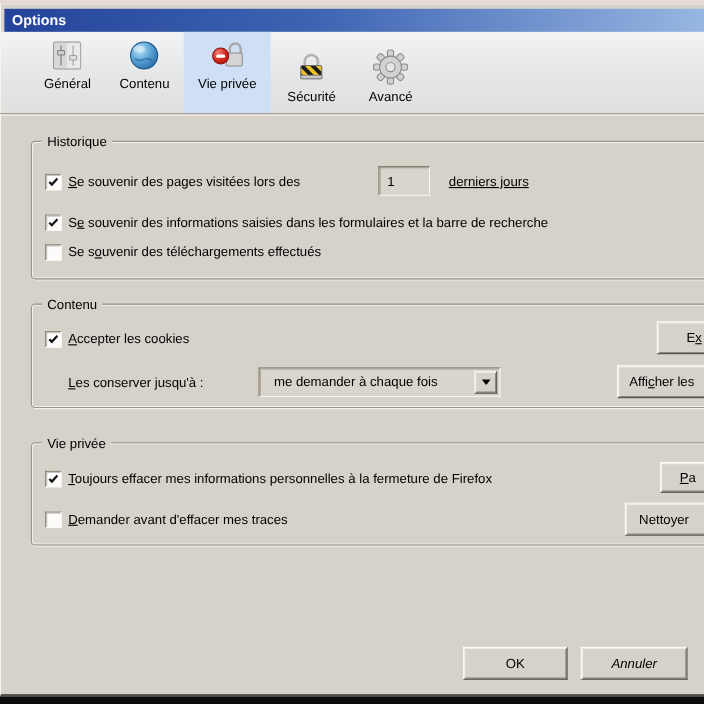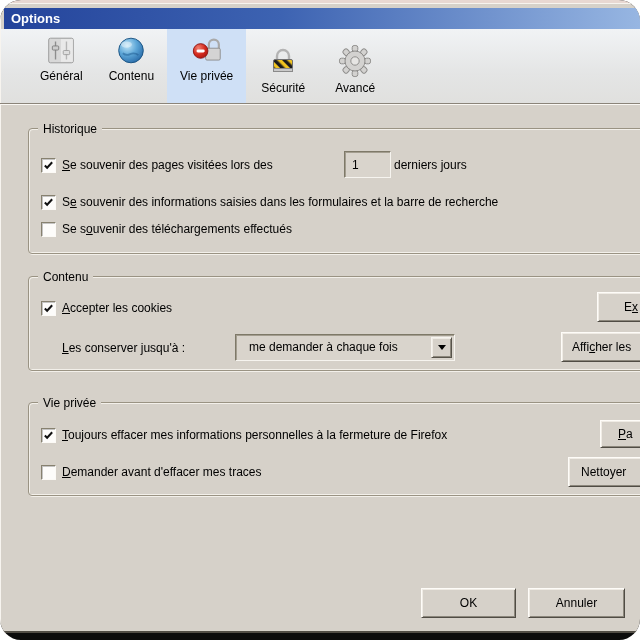--- a/index.html
+++ b/index.html
@@ -1,17 +1,17 @@
 <!DOCTYPE html>
 <html><head>
 <meta charset="utf-8">
 <style>
   html,body{margin:0;padding:0;}
   .screen{position:relative;width:640px;height:640px;overflow:hidden;background:#0b0b0b;
-          font-family:"Liberation Sans",sans-serif;color:#000;border-radius:21px;}
+          font-family:"Liberation Sans",sans-serif;color:#000;}
   .abs{position:absolute;}
   .top-strip{left:0;top:0;width:100%;height:3px;background:#e8d8d2;}
   .window-bg{left:0;top:3px;width:700px;height:630px;background:#d6d1c9;
              border-top:1px solid #f7f4ef;border-left:1px solid #f7f4ef;
              border-bottom:2px solid #514d45;box-sizing:border-box;}
   .titlebar{left:4px;top:8px;width:696px;height:21px;
             background:linear-gradient(90deg,#24449b 0%,#3d63b2 40%,#a6c4ea 100%);
             display:flex;align-items:center;padding-left:7px;box-sizing:border-box;}
   .titlebar-text{color:#fff;font-weight:bold;font-size:13px;}
   .toolbar{left:1px;top:29px;width:699px;height:74px;
@@ -154,21 +154,21 @@
     <span class="legend">Historique</span>
   </div>
 
   <div class="abs cb checked" style="left:41px;top:158px;">
     <svg viewBox="0 0 12 12">
         <path d="M2,6 L4.5,8.5 L10,2.5" stroke="#111" stroke-width="2.2" fill="none"></path>
       </svg>
   </div>
   <span class="abs label" style="left:62px;top:158px;"><span></span><span class="key">S</span><span>e souvenir des pages visitées lors des</span></span>
   <input class="abs sunken days" style="left: 344px; top: 151px; width: 47px; height: 27px;" value="1">
-  <span class="abs label" style="left:394px;top:158px;">derniers jours</span>
+  <span class="abs label" style="left:408px;top:158px;text-decoration:underline;">derniers jours</span>
 
   <div class="abs cb checked" style="left:41px;top:195px;">
     <svg viewBox="0 0 12 12">
         <path d="M2,6 L4.5,8.5 L10,2.5" stroke="#111" stroke-width="2.2" fill="none"></path>
       </svg>
   </div>
   <span class="abs label" style="left:62px;top:195px;"><span>S</span><span class="key">e</span><span> souvenir des informations saisies dans les formulaires et la barre de recherche</span></span>
 
   <div class="abs cb" style="left:41px;top:222px;">
     
@@ -213,15 +213,15 @@
   <div class="abs cb" style="left:41px;top:465px;">
     
   </div>
   <span class="abs label" style="left:62px;top:465px;"><span></span><span class="key">D</span><span>emander avant d'effacer mes traces</span></span>
 
   <div class="abs btn" style="left:600px;top:420px;width:100px;height:28px;line-height:26px;padding-left:17px;"><span class="key">P</span><span>a</span></div>
 
   <div class="abs btn" style="left:568px;top:457px;width:130px;height:30px;line-height:28px;padding-left:12px;"><span>Nettoyer</span><span class="key"></span></div>
 
   <div class="abs btn center" style="left:421px;top:588px;width:95px;height:30px;line-height:28px;">OK</div>
-  <div class="abs btn center" style="left:528px;top:588px;width:97px;height:30px;line-height:28px;">Annuler</div>
+  <div class="abs btn center" style="left:528px;top:588px;width:97px;height:30px;line-height:28px;font-style:italic;">Annuler</div>
 
 </div>
 
 </body></html>

